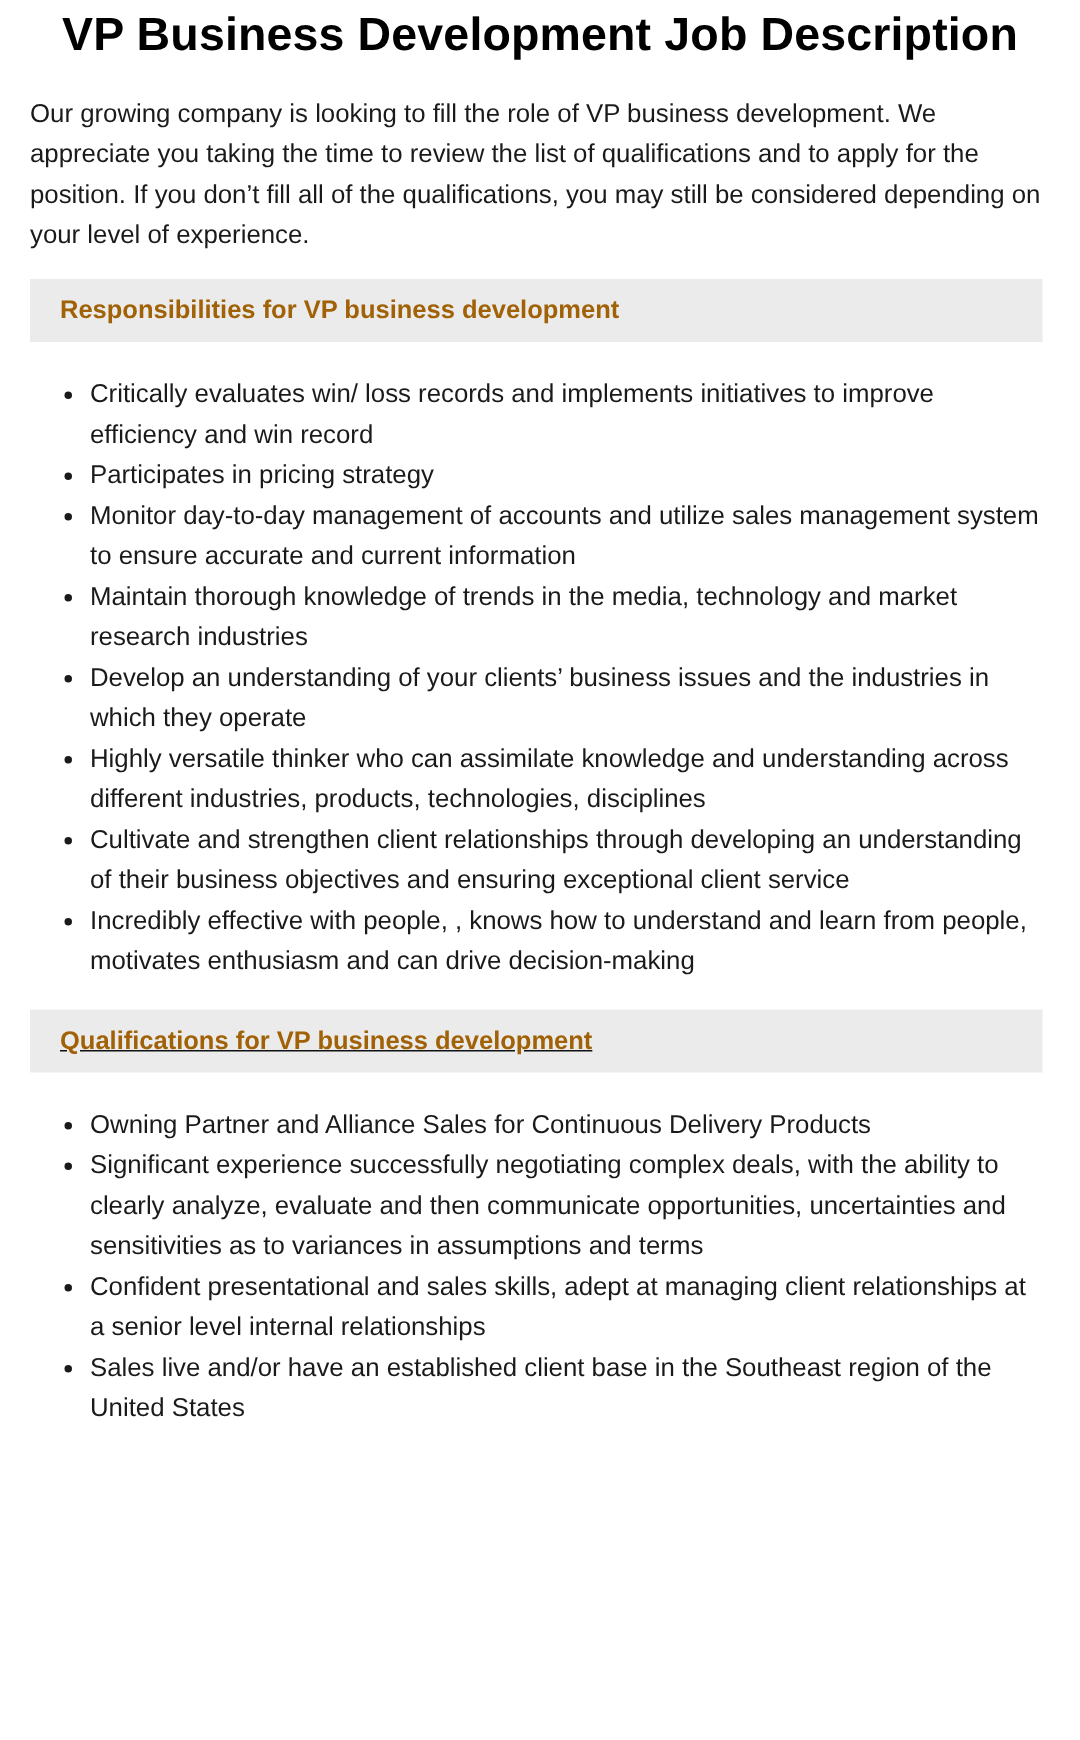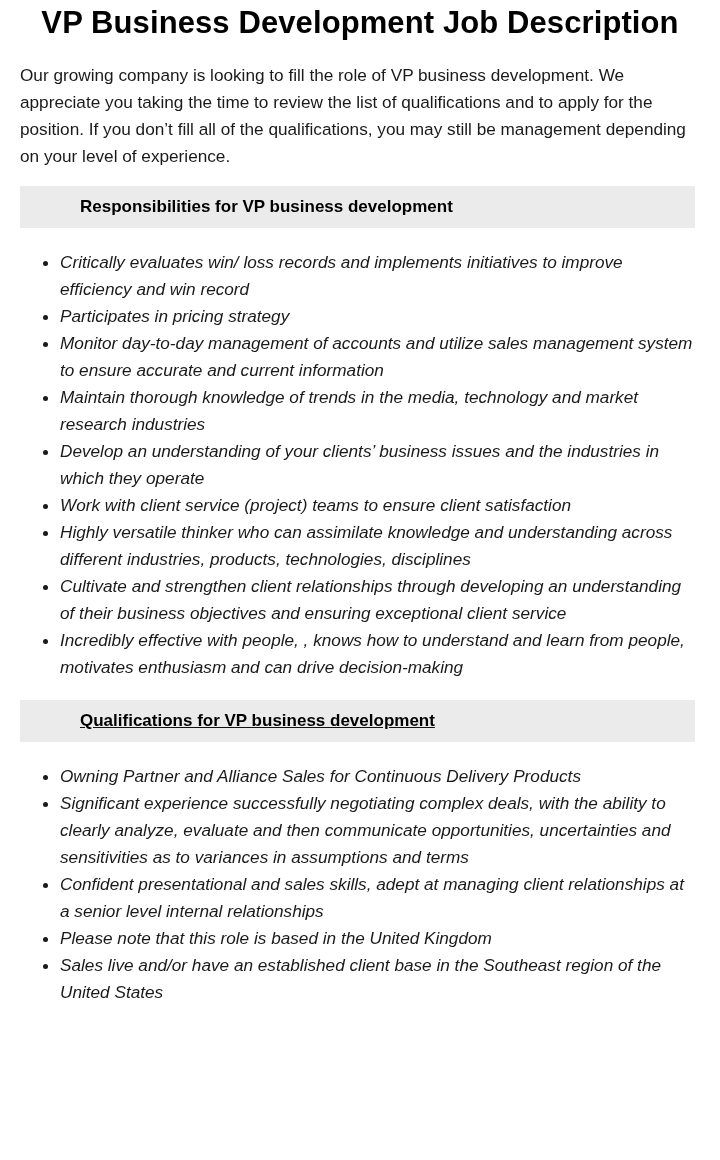--- a/index.html
+++ b/index.html
@@ -39,34 +39,32 @@
       height: 42px;
       background: #ebebeb;
       display: flex;
       align-items: center;
       padding-left: 20px;
       box-sizing: border-box;
     }
     .section-header span {
       font-size: 17px;
       font-weight: bold;
-      color: #000000;
-      margin-left: 40px;
+      color: #a16207;
     }
     ul.items {
       margin: 21px 25px 0 20px;
       padding: 0 0 0 40px;
       list-style: none;
     }
     ul.items li {
       position: relative;
       font-size: 17.2px;
       line-height: 27px;
       color: #1a1a1a;
-      font-style: italic;
     }
     ul.items li::before {
       content: "";
       position: absolute;
       left: -17px;
       top: 11.5px;
       width: 5px;
       height: 5px;
       border-radius: 50%;
       background: #1a1a1a;
@@ -75,42 +73,40 @@
       margin-top: 19px;
       text-decoration: underline;
     }
   </style>
 </head>
 <body>
 
 <div class="page">
   <h1 class="title">VP Business Development Job Description</h1>
 
-  <p class="intro">Our growing company is looking to fill the role of VP business development. We appreciate you taking the time to review the list of qualifications and to apply for the position. If you don’t fill all of the qualifications, you may still be management depending on your level of experience.</p>
+  <p class="intro">Our growing company is looking to fill the role of VP business development. We appreciate you taking the time to review the list of qualifications and to apply for the position. If you don’t fill all of the qualifications, you may still be considered depending on your level of experience.</p>
 
   <div class="section-header">
     <span>Responsibilities for VP business development</span>
   </div>
 
   <ul class="items">
     <li>Critically evaluates win/ loss records and implements initiatives to improve efficiency and win record</li>
     <li>Participates in pricing strategy</li>
     <li>Monitor day-to-day management of accounts and utilize sales management system to ensure accurate and current information</li>
     <li>Maintain thorough knowledge of trends in the media, technology and market research industries</li>
     <li>Develop an understanding of your clients’ business issues and the industries in which they operate</li>
-    <li>Work with client service (project) teams to ensure client satisfaction</li>
     <li>Highly versatile thinker who can assimilate knowledge and understanding across different industries, products, technologies, disciplines</li>
     <li>Cultivate and strengthen client relationships through developing an understanding of their business objectives and ensuring exceptional client service</li>
     <li>Incredibly effective with people, , knows how to understand and learn from people, motivates enthusiasm and can drive decision-making</li>
   </ul>
 
   <div class="section-header section-qual">
     <span>Qualifications for VP business development</span>
   </div>
 
   <ul class="items">
     <li>Owning Partner and Alliance Sales for Continuous Delivery Products</li>
     <li>Significant experience successfully negotiating complex deals, with the ability to clearly analyze, evaluate and then communicate opportunities, uncertainties and sensitivities as to variances in assumptions and terms</li>
     <li>Confident presentational and sales skills, adept at managing client relationships at a senior level internal relationships</li>
-    <li>Please note that this role is based in the United Kingdom</li>
     <li>Sales live and/or have an established client base in the Southeast region of the United States</li>
   </ul>
 </div>
 
 </body></html>

